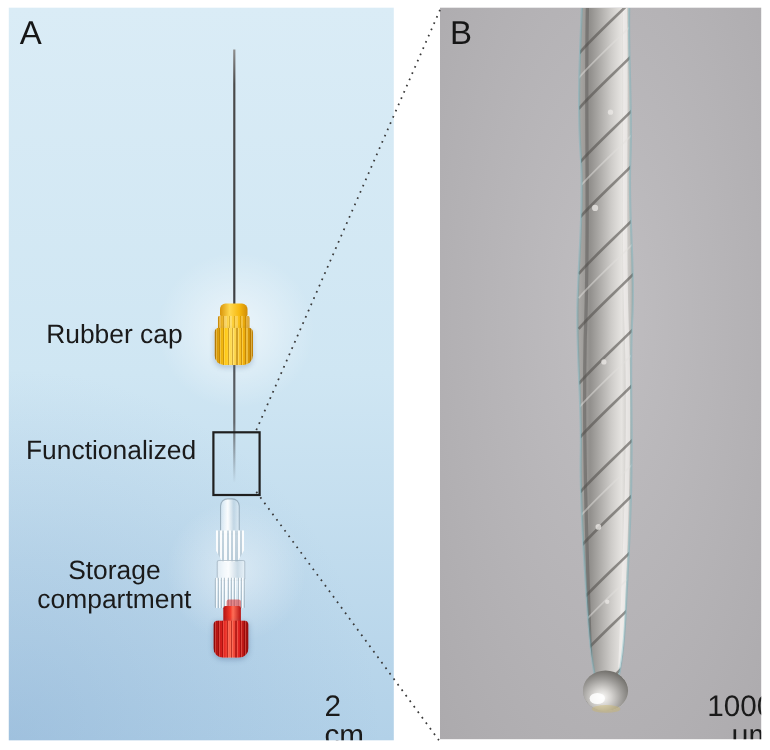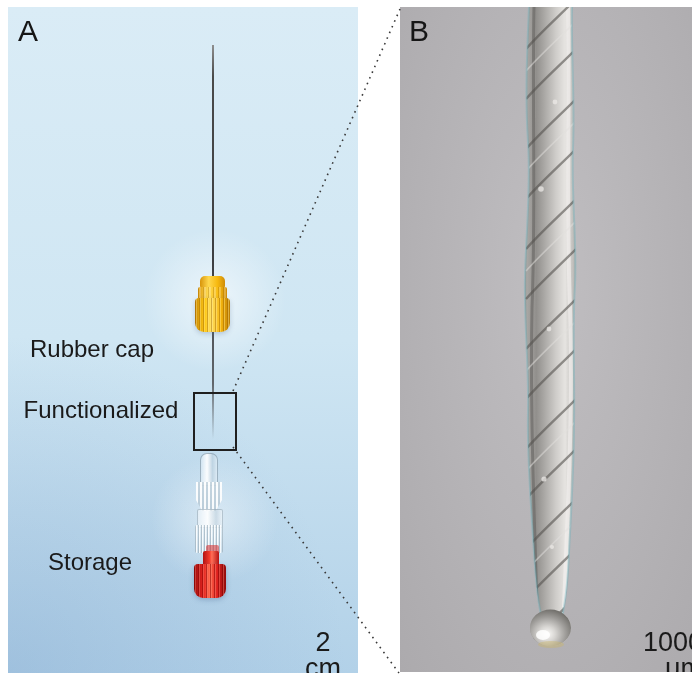--- a/index.html
+++ b/index.html
@@ -79,26 +79,26 @@
   }
   .sc-redcap{
     left:186px;top:557px;width:32px;height:34px;border-radius:4px 4px 9px 9px;
     background:
       repeating-linear-gradient(90deg,rgba(120,0,0,.45) 0 1px,rgba(255,150,130,.35) 1px 2px,rgba(0,0,0,0) 2px 4px),
       linear-gradient(90deg,#9e0e0e,#e42420 30%,#ff6a50 48%,#e02220 72%,#8f0b0b);
     box-shadow:0 2px 5px rgba(70,100,140,.35);
   }
   
   .ann{position:absolute;font-size:24px;line-height:29px;text-align:center;color:#1a1a1a;white-space:nowrap;}
-  .ann-rubber{left:18px;top:283px;width:132px;margin-top:44px;}
+  .ann-rubber{left:30px;top:283px;width:132px;}
   .ann-func{left:15px;top:388px;width:156px;}
-  .ann-storage{left:4px;top:498px;width:156px;line-height:27px;margin-top:43px;}
+  .ann-storage{left:18px;top:498px;width:156px;line-height:27px;}
   .ann .ln{display:block;text-align:center;}
   
-  .sb{position:absolute;text-align:center;}
+  .sb{position:absolute;text-align:left;}
   .sb .sb-txt{font-size:27px;line-height:26px;display:block;}
   .sb-a{left:287px;top:622px;width:56px;}
   .sb-b{left:206px;top:622px;width:97px;text-align:right;}
   
   .panel-b{
     left:400px;top:7px;width:292px;height:665px;
     background:radial-gradient(ellipse at 52% 42%, #c0bec1 0%, #b5b3b6 55%, #acaaad 100%);
   }
   .pb-label{left:9px;top:8px;}
   .fiber-svg{position:absolute;left:0;top:0;}
@@ -130,20 +130,21 @@
     <span class="panel-label pa-label">A</span>
 
     <div class="ann ann-rubber">Rubber cap</div>
 
     <div class="ann ann-func">
       <span class="ln">Functionalized</span>
     </div>
 
     <div class="ann ann-storage">
       <span class="ln">Storage</span>
+      <span class="ln">compartment</span>
     </div>
 
     <div class="sb sb-a">
       <span class="sb-txt">2 cm</span>
 
     </div>
   </section>
 
   <section class="panel panel-b">
     <svg class="fiber-svg" width="292" height="665" viewBox="0 0 292 665">

